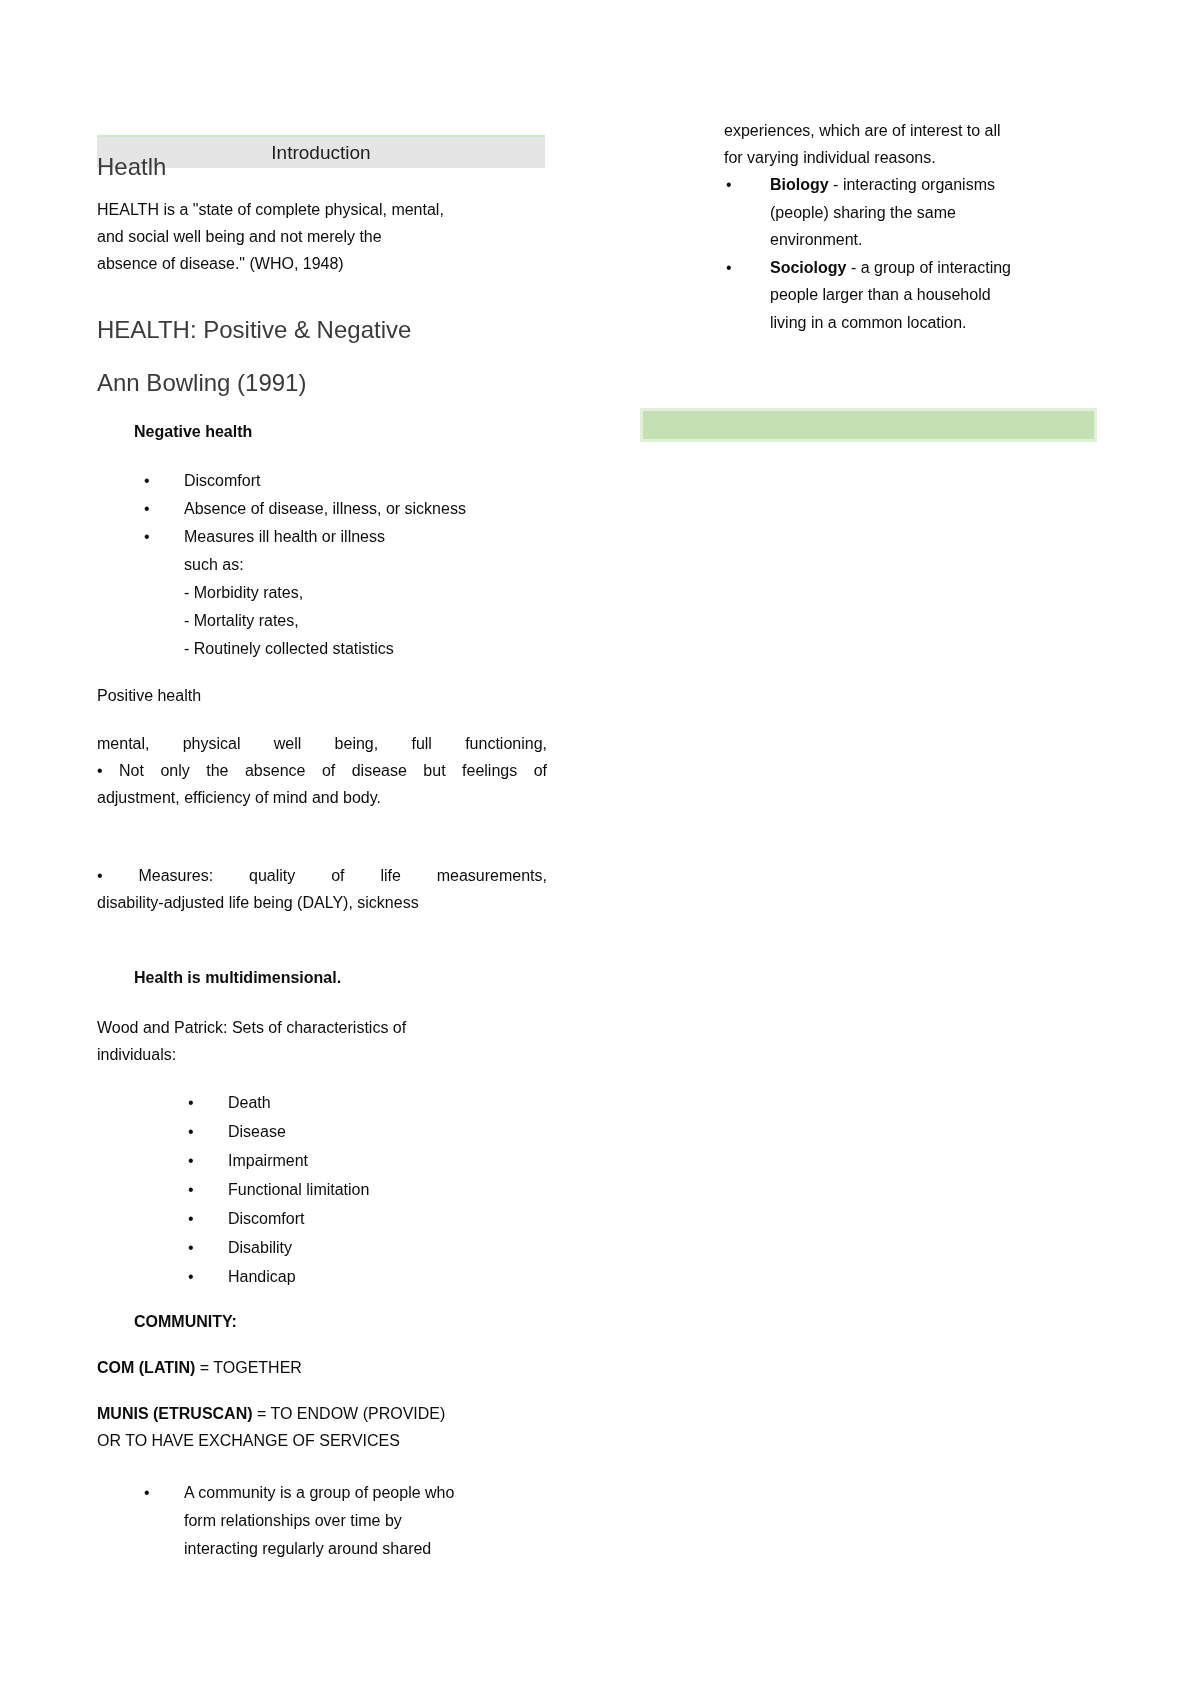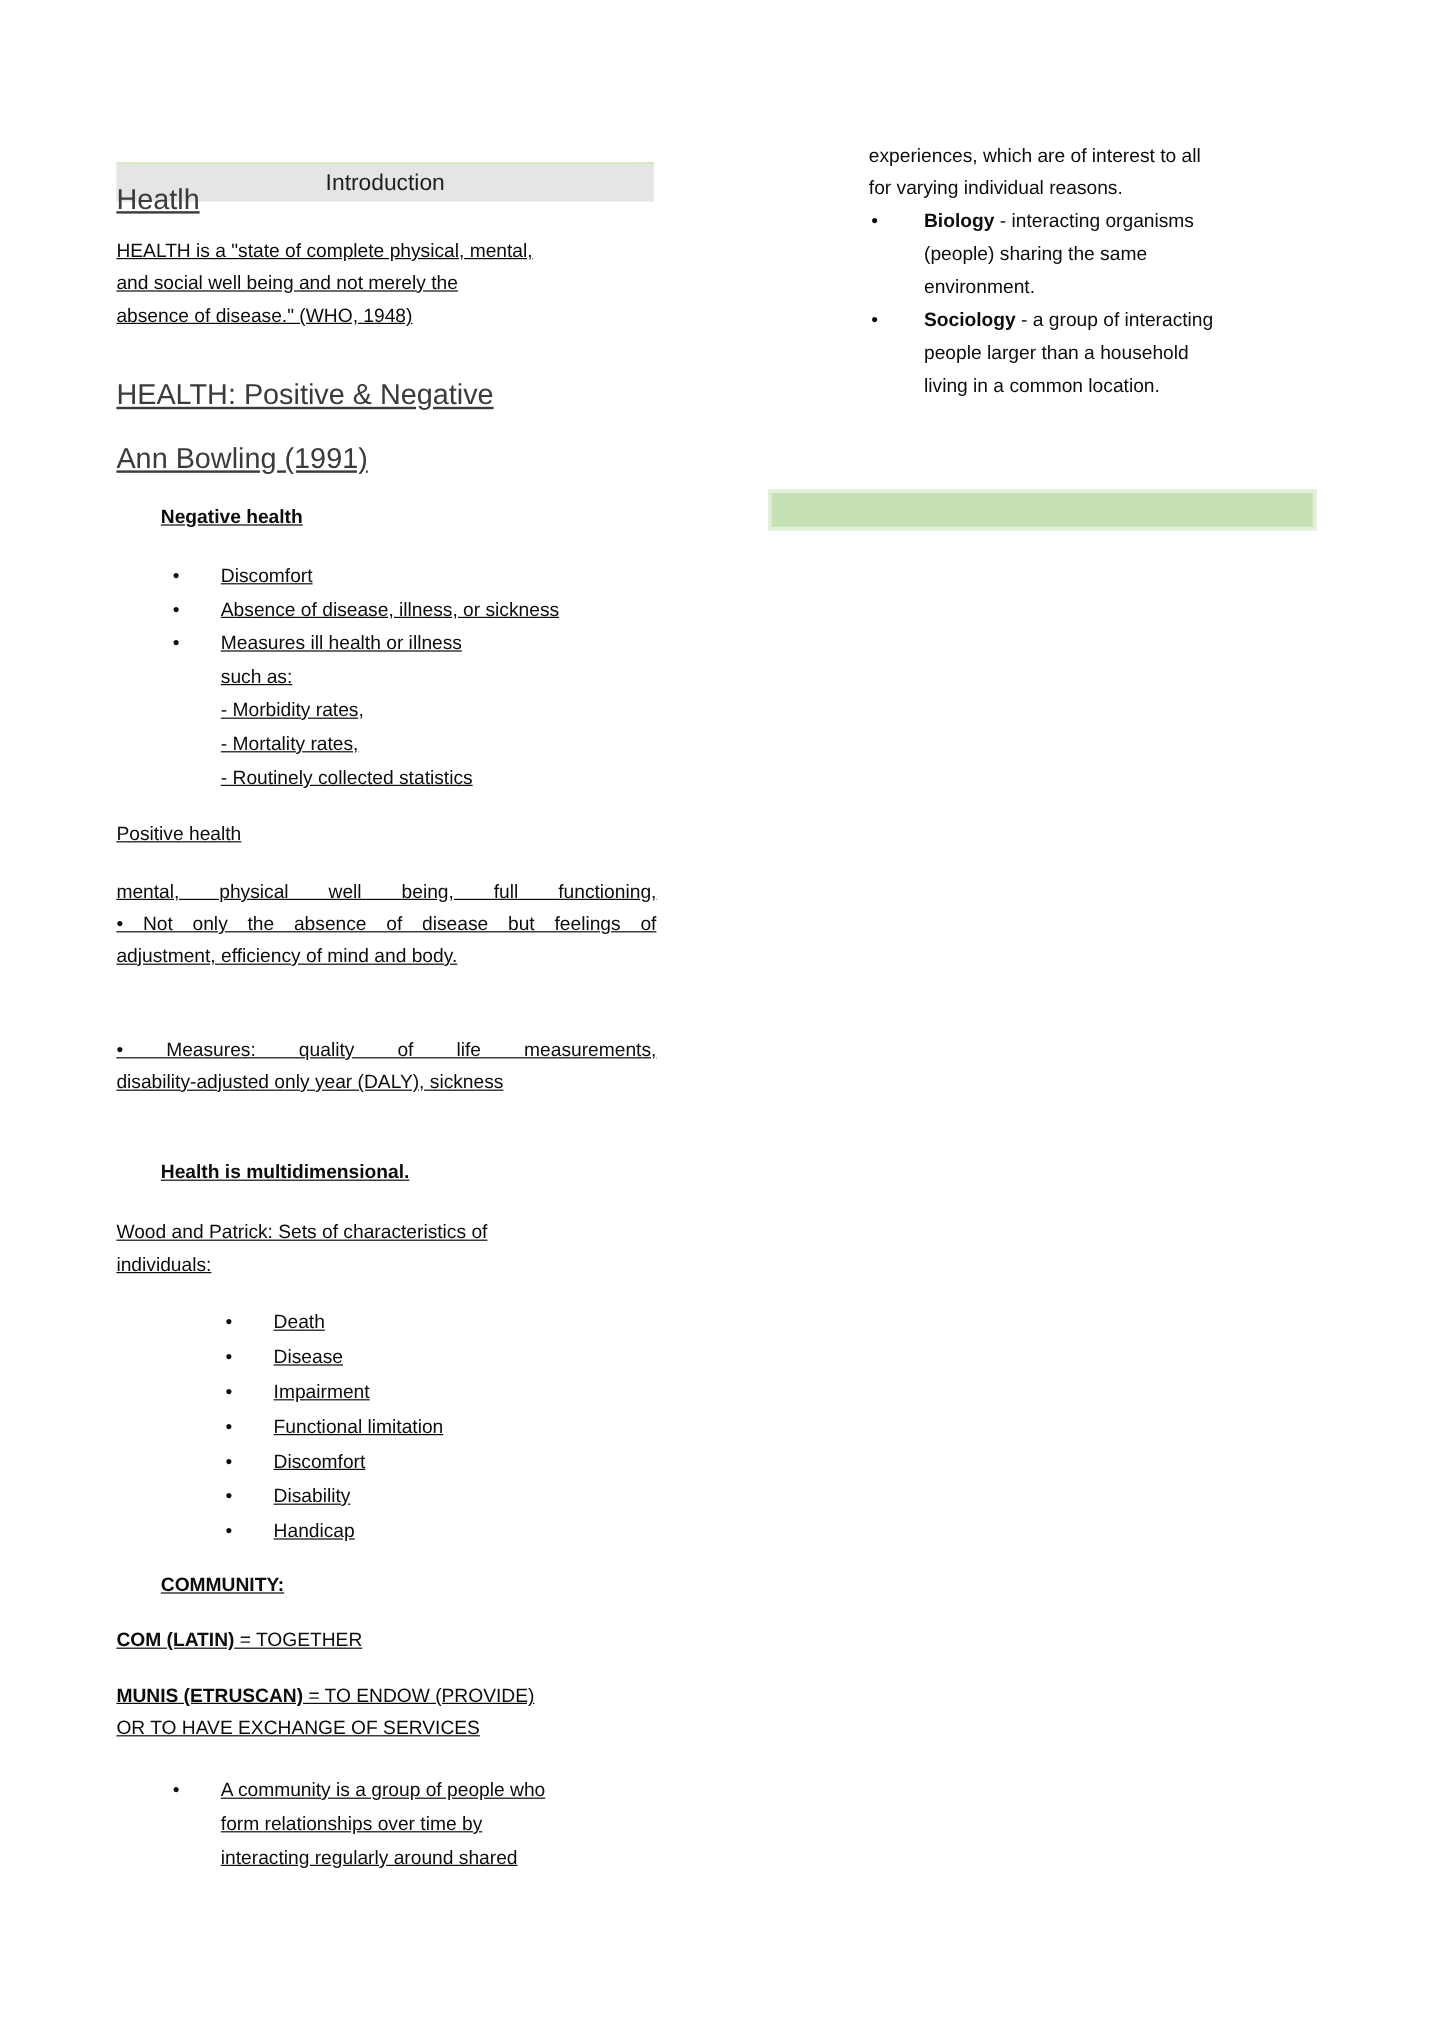--- a/index.html
+++ b/index.html
@@ -3,21 +3,21 @@
 <meta charset="utf-8">
 <style>
   html,body { margin:0; padding:0; }
   body {
     width:1200px; height:1694px; background:#ffffff; position:relative;
     font-family:"Liberation Sans","DejaVu Sans",sans-serif;
     color:#0d0d0d; font-size:16px; line-height:27px;
     -webkit-font-smoothing:antialiased;
   }
   .block { position:absolute; }
-  .colL { left:97px; width:450px;text-decoration:underline; }
+  .colL { left:97px; width:450px; }
   .pre { white-space:pre-line; }
 
   
   .banner {
     left:97px; top:115px; width:448px; height:33px;
     background:#e5e5e5; border-top:2px solid #d4e8c6;
     display:flex; align-items:center; justify-content:center;
     font-size:19px; line-height:19px; color:#1f1f1f; box-sizing:border-box;margin-top:20px;
   }
   .green-bar {
@@ -89,21 +89,21 @@
 <div class="block colL" style="top:682px;">Positive health</div>
 
 <div class="block colL" style="top:730px;">
     <div class="jline">mental, physical well being, full functioning,</div>
     <div class="jline">• Not only the absence of disease but feelings of</div>
     <div class="jline">adjustment, efficiency of mind and body.</div>
   </div>
 
 <div class="block colL" style="top:862px;">
     <div class="jline">• Measures: quality of life measurements,</div>
-    <div class="jline">disability-adjusted only year (DALY), sickness</div>
+    <div class="jline">disability-adjusted life being (DALY), sickness</div>
   </div>
 
 <div class="block colL h-bold" style="top:964px;">Health is multidimensional.</div>
 
 <div class="block colL pre" style="top:1014px;">Wood and Patrick: Sets of characteristics of
 individuals:</div>
 
 <div class="block colL lvl2" style="top:1088px;">
   <div class="li">
     <span class="bullet">•</span>

